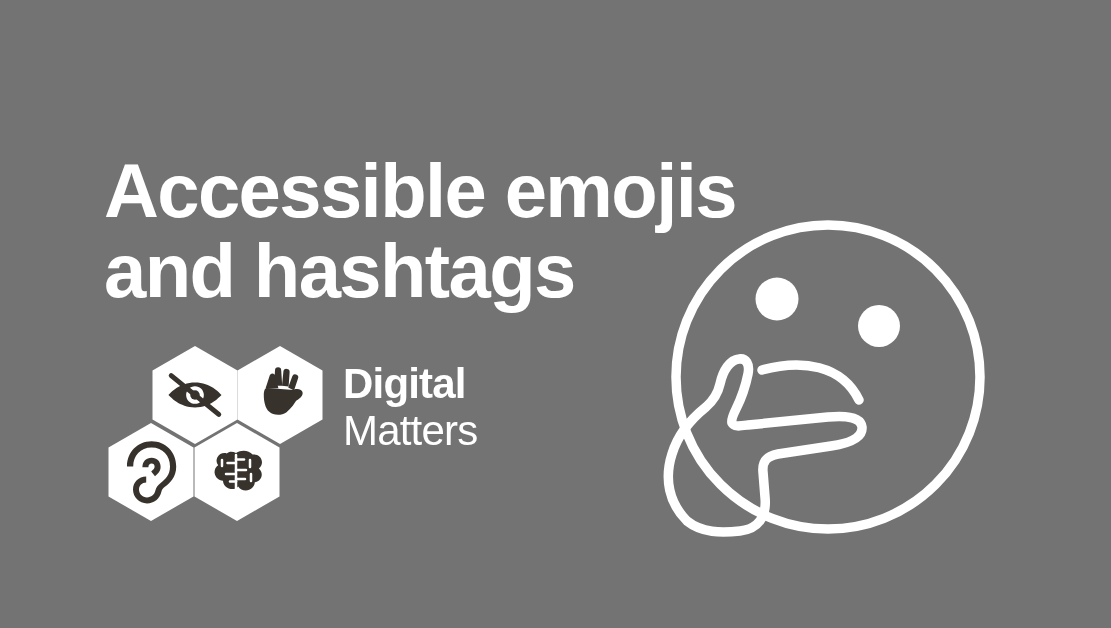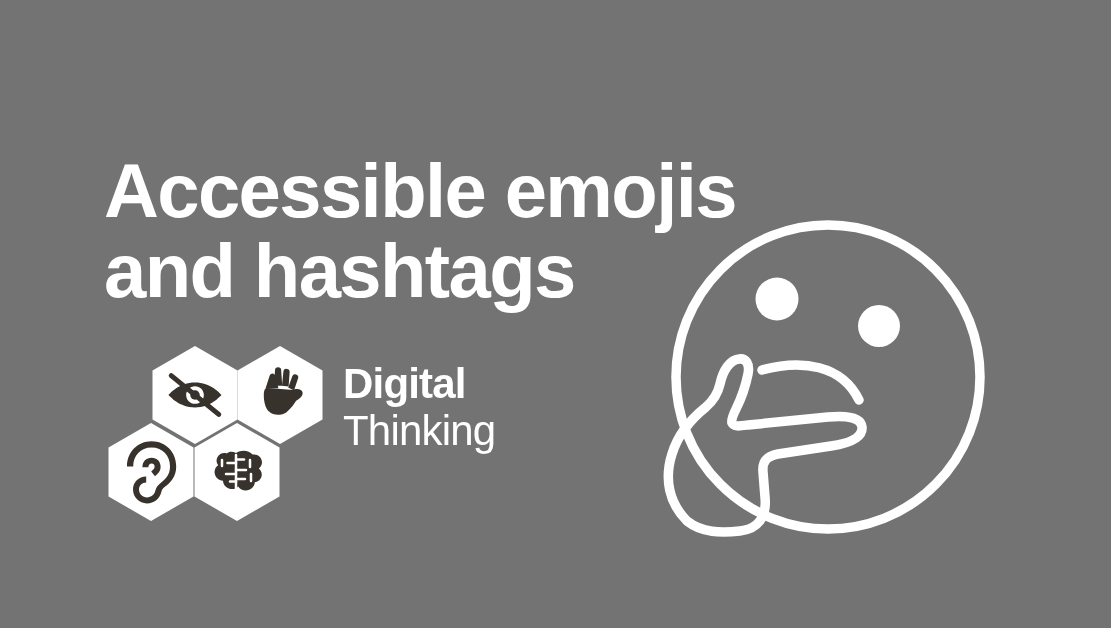--- a/index.html
+++ b/index.html
@@ -150,21 +150,21 @@
             <path d="M13.0,-12.0 L13.0,-5.0"></path>
             <path d="M14.0,2.0 L14.0,9.0"></path>
             <path d="M-15.0,-12.0 L-15.0,-6.0"></path>
           </g>
         </g>
       </g>
     </svg>
 
     <div id="logo-wordmark">
       <span class="wm-line strong">Digital</span>
-      <span class="wm-line">Thinking</span>
+      <span class="wm-line">Matters</span>
     </div>
   </div>
 
   <svg id="emoji-art" viewBox="0 0 332 332" aria-hidden="true">
 
     <circle cx="166" cy="166" r="152" fill="none" stroke="#ffffff" stroke-width="9.5"></circle>
 
     <circle cx="115" cy="88" r="21.5" fill="#ffffff"></circle>
     <circle cx="217" cy="115" r="21" fill="#ffffff"></circle>
 

